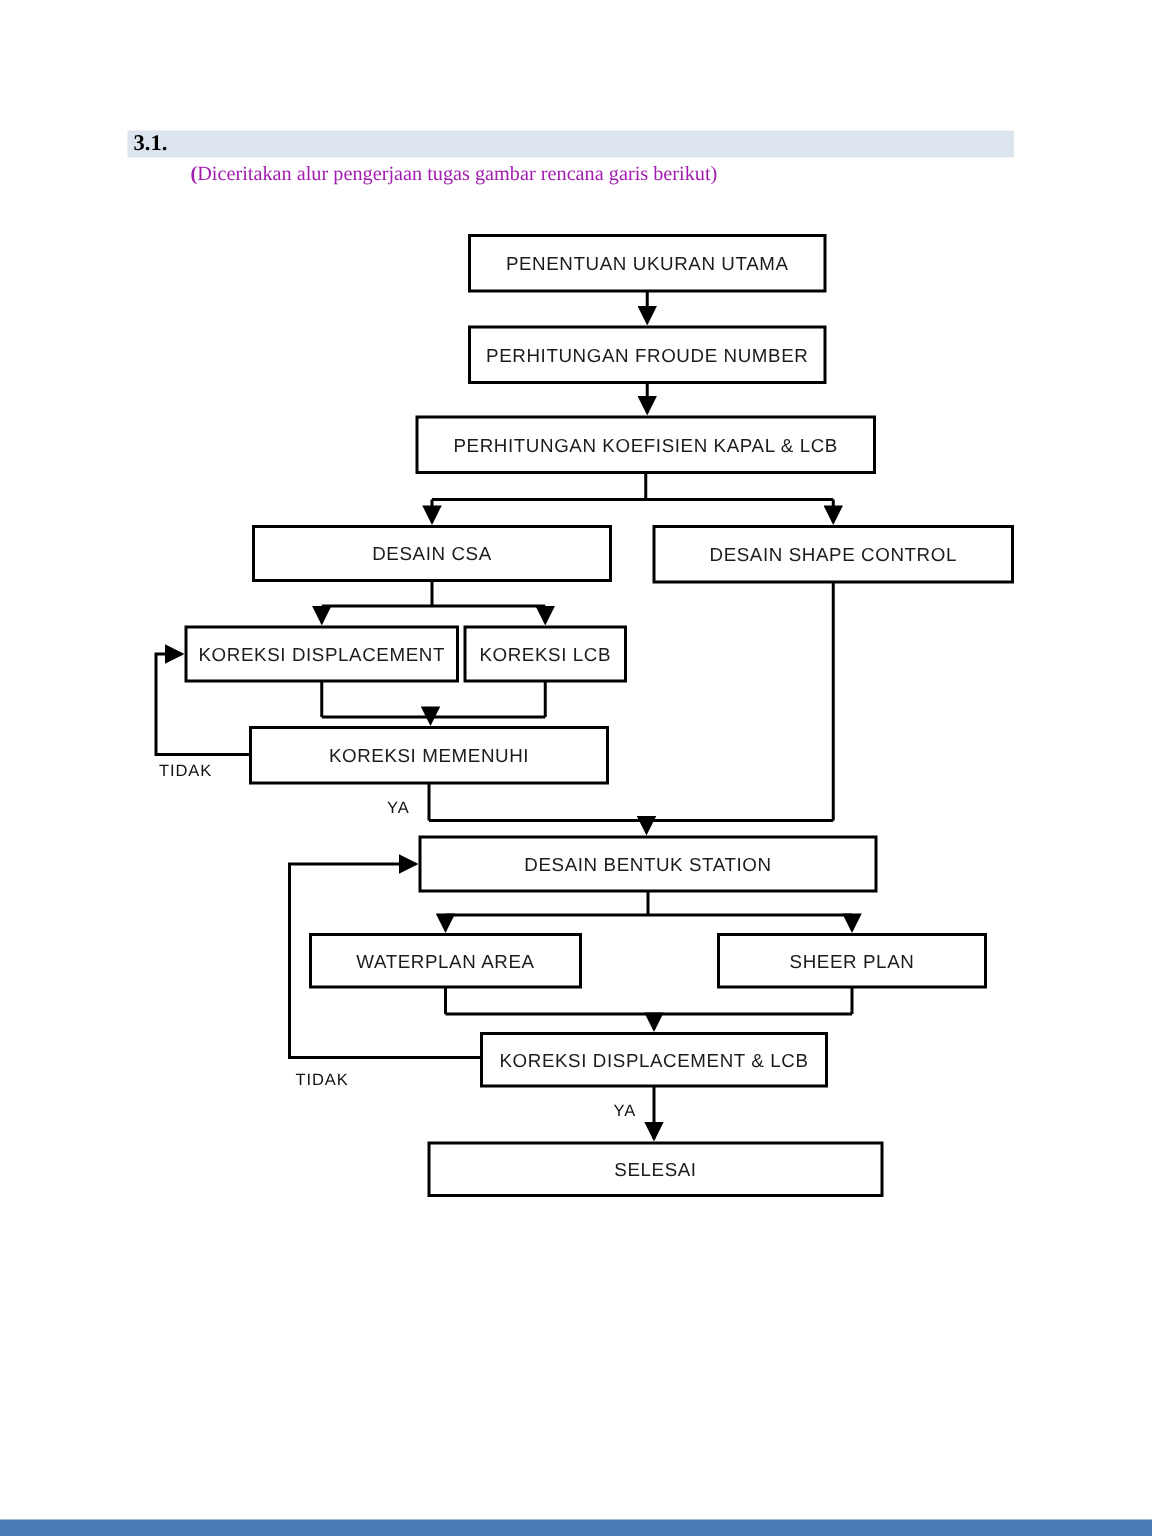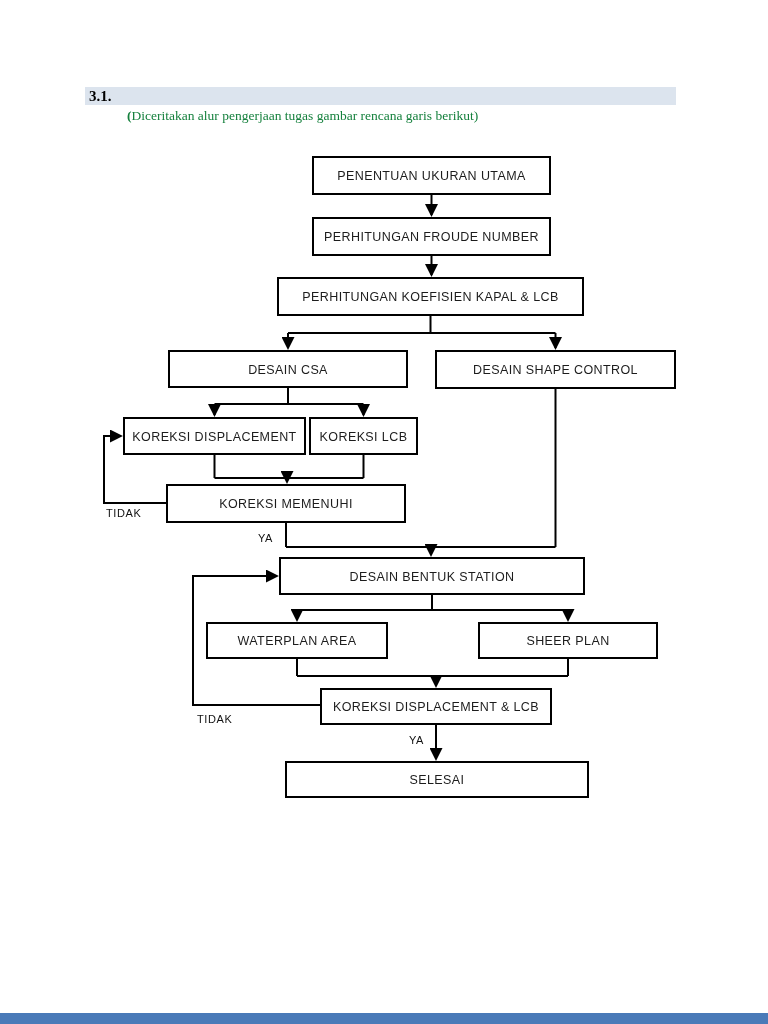--- a/index.html
+++ b/index.html
@@ -25,21 +25,21 @@
   }
   #heading-band .sec-num {
     padding-left: 4px;
     width: 45px;
     flex: 0 0 auto;
   }
   #subtitle {
     position: absolute;
     left: 127px; top: 108px;
     font-size: 13.5px;
-    color: #15803d;
+    color: #a21caf;
     white-space: nowrap;
   }
   #subtitle .paren { font-weight: bold; }
   svg#flowchart-svg { position: absolute; left: 0; top: 0; }
   .flow-box { fill: #ffffff; stroke: #000000; stroke-width: 2; }
   .flow-label {
     font-family: "Liberation Sans", sans-serif;
     font-size: 12.5px;
     fill: #1c1c1c;
     letter-spacing: 0.4px;

